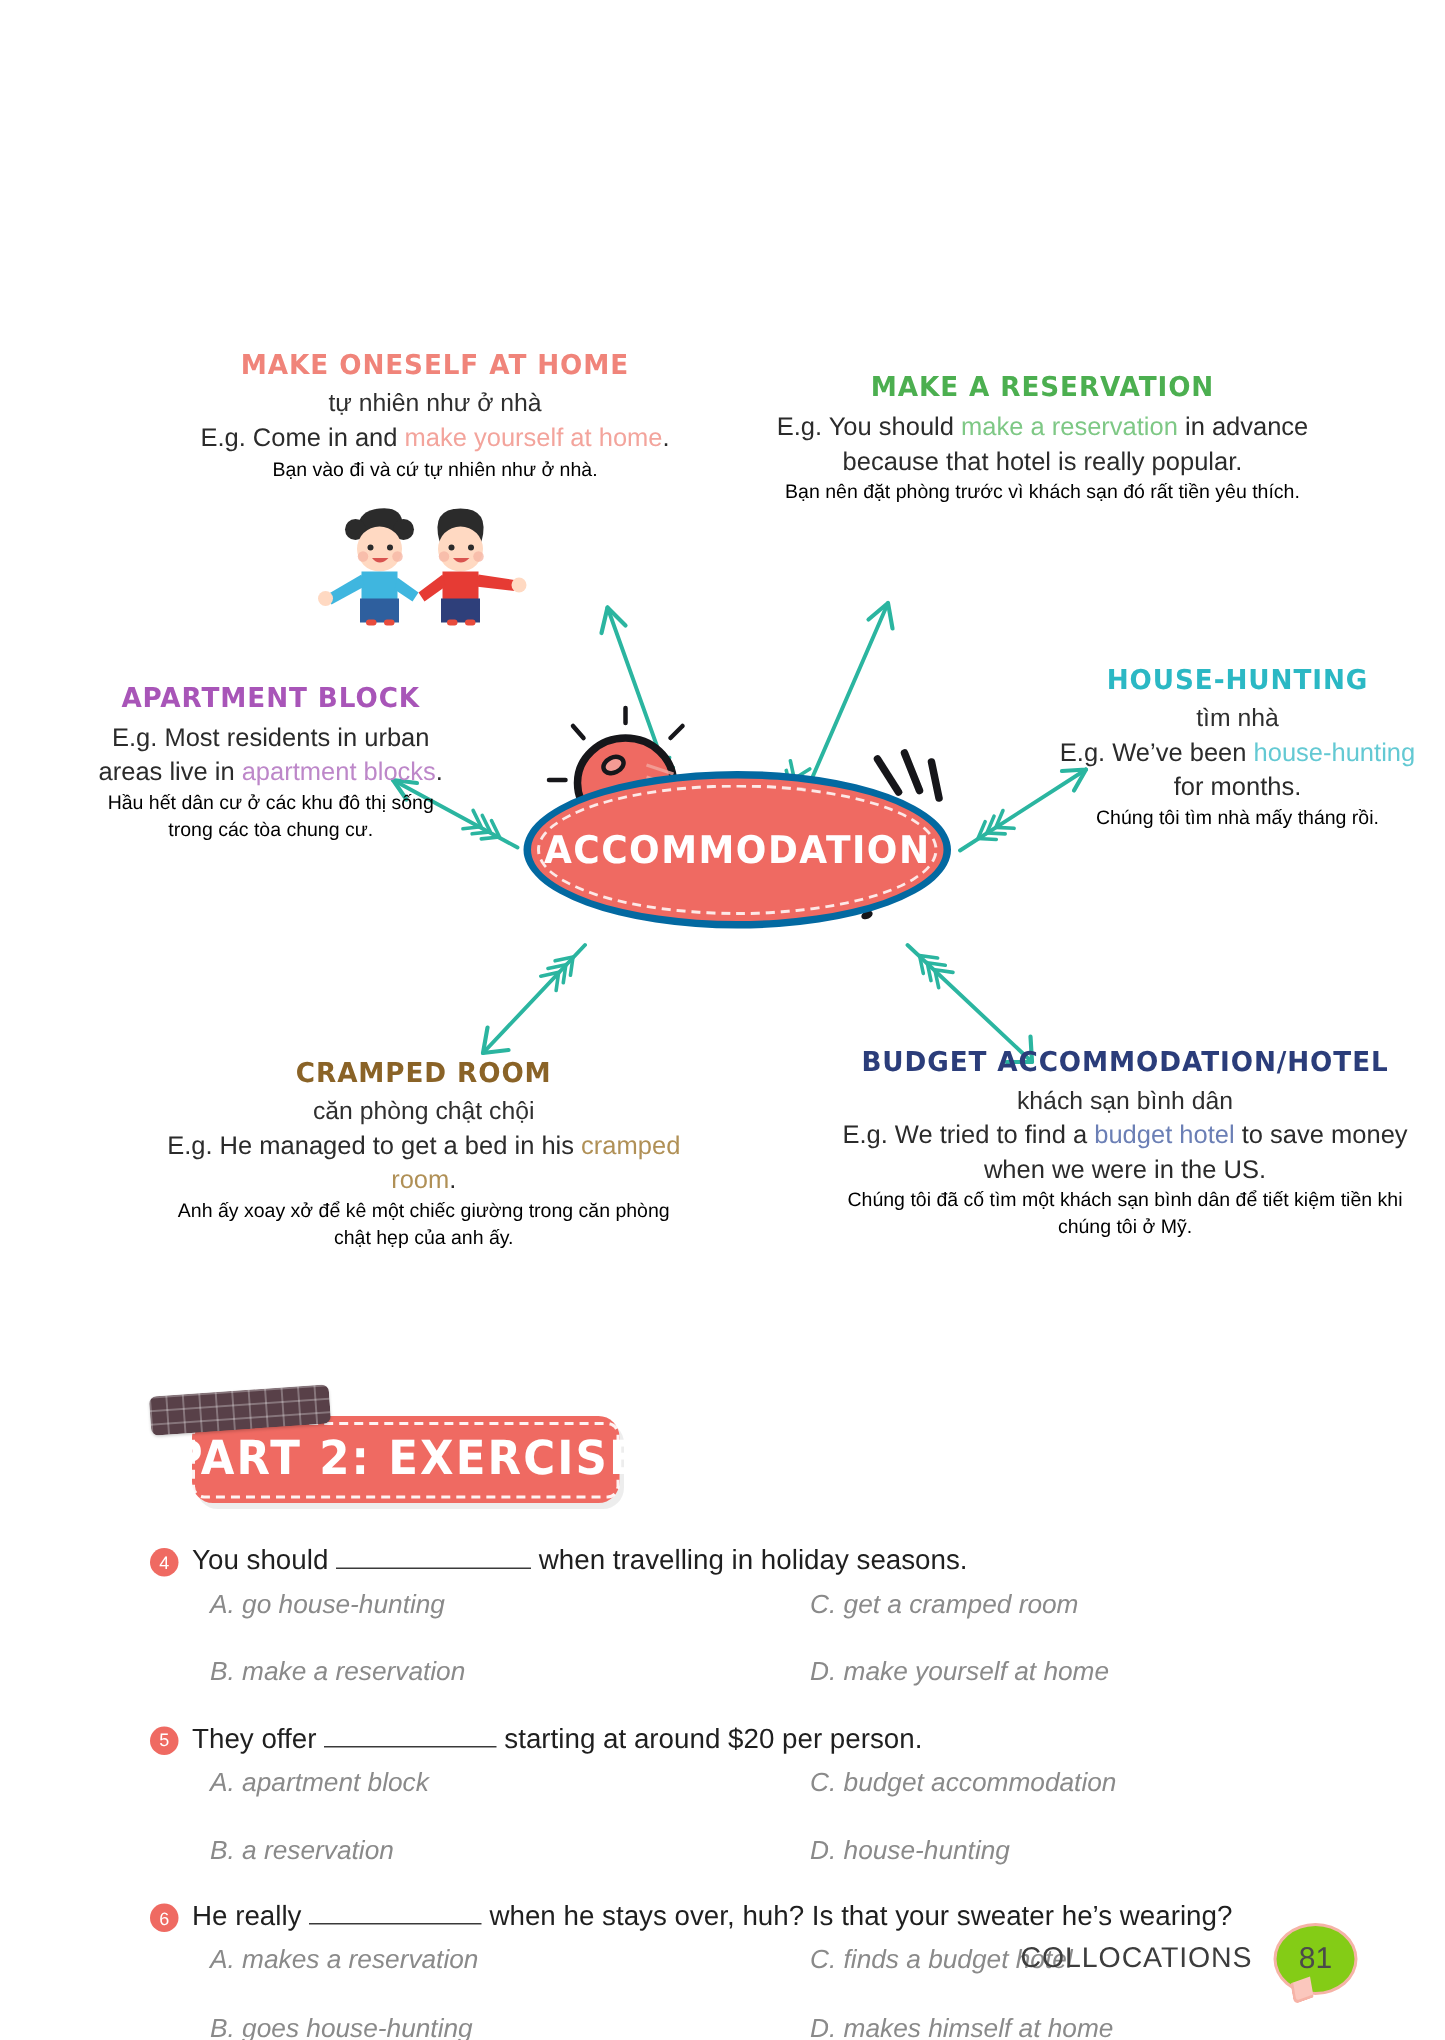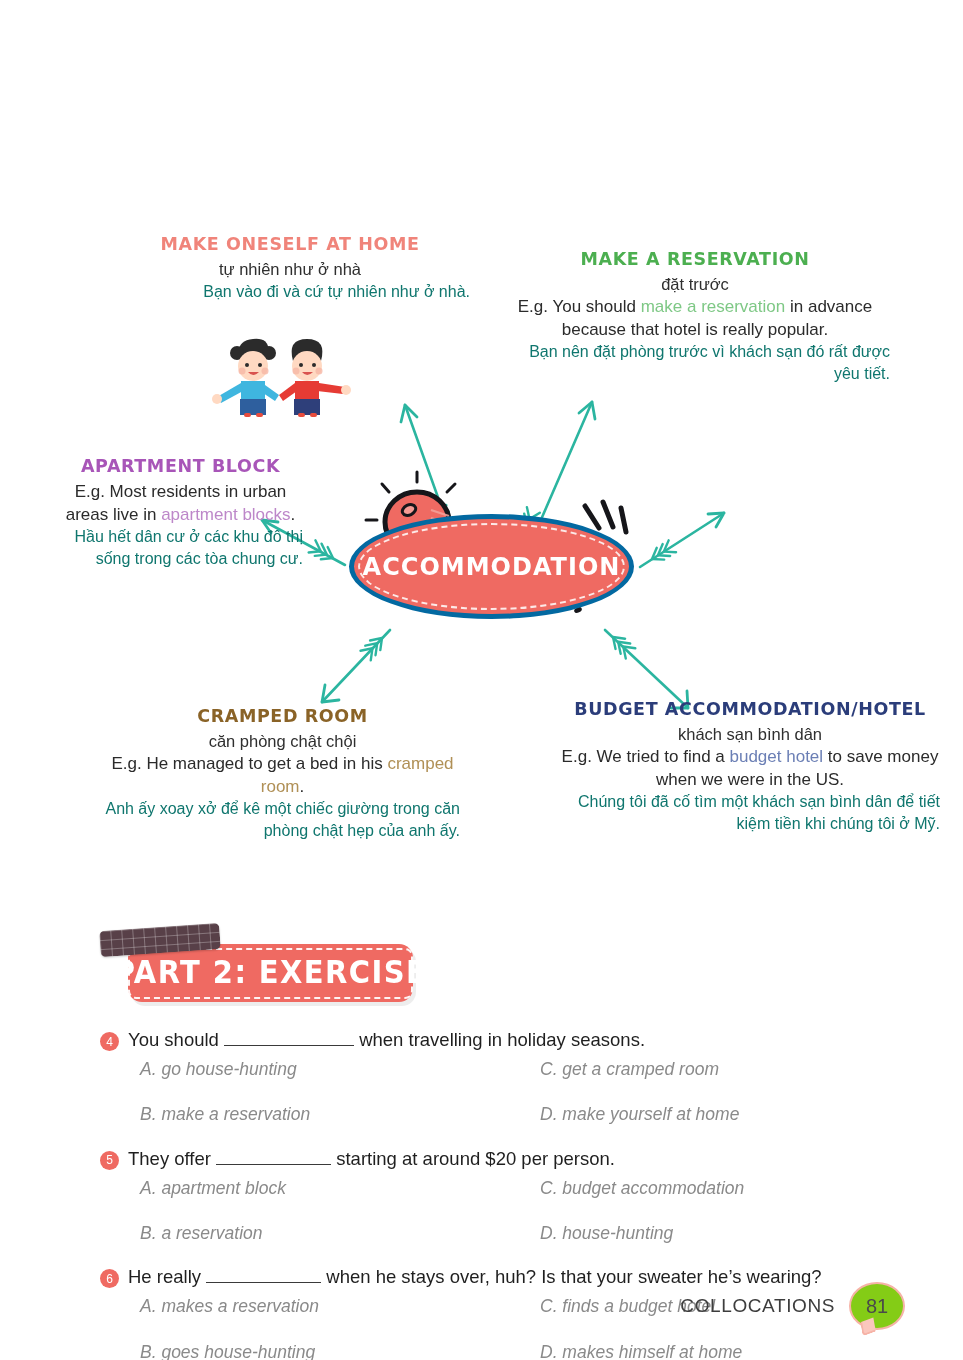--- a/index.html
+++ b/index.html
@@ -62,21 +62,21 @@
   .node .head{
     font-weight:bold;
     font-family:"DejaVu Sans",sans-serif;
     font-size:17.5px;
     letter-spacing:0.6px;
     margin-bottom:3px;
     transform:scaleY(1.04);
   }
   .node .vi{font-size:16.5px;color:#2f2f2f;}
   .node .eg{font-size:17px;color:#2b2b2b;}
-  .node .trans{font-size:16px;color:#0f766e;text-align:right;}
+  .node .trans{font-size:13px;color:#000000;}
   .hl{font-weight:normal;}
 
   .center-wrap{position:absolute;left:335px;top:470px;width:320px;height:185px;}
   .ellipse{
     position:absolute;left:14px;top:44px;
     width:285px;height:105px;
     background:#ef6a62;
     border:5px solid #0369a1;
     border-radius:50%;
     display:flex;align-items:center;justify-content:center;
@@ -260,30 +260,36 @@
       <path d="M112,50 l26,4 l-2,7 l-26,-3 z" fill="#e63b34"></path>
       <circle cx="139" cy="57" r="5" fill="#ffd9c2"></circle>
       <rect x="91" y="80" width="7" height="4" rx="2" fill="#e84c3d"></rect>
       <rect x="103" y="80" width="7" height="4" rx="2" fill="#e84c3d"></rect>
     </g>
   </svg>
 
   <div class="node" style="left:110px;top:233px;width:360px;">
     <div class="head" style="color:#f0847a;">MAKE ONESELF AT HOME</div>
     <div class="vi">tự nhiên như ở nhà</div>
+    <div class="eg"><span>E.g. Come in and </span><span class="hl" style="color:#f3a49c;">make yourself at home</span><span>.</span></div>
     <div class="trans">Bạn vào đi và cứ tự nhiên như ở nhà.</div>
   </div>
 
   <div class="node" style="left:500px;top:248px;width:390px;">
     <div class="head" style="color:#4caf50;">MAKE A RESERVATION</div>
-    <div class="vi">đặt trước</div>
     <div class="eg"><span>E.g. You should </span><span class="hl" style="color:#7ec885;">make a reservation</span><span> in advance because that hotel is really popular.</span></div>
-    <div class="trans">Bạn nên đặt phòng trước vì khách sạn đó rất được yêu tiết.</div>
-  </div>
-
+    <div class="trans">Bạn nên đặt phòng trước vì khách sạn đó rất tiền yêu thích.</div>
+  </div>
+
+  <div class="node" style="left:700px;top:443px;width:250px;">
+    <div class="head" style="color:#2bb8c4;">HOUSE-HUNTING</div>
+    <div class="vi">tìm nhà</div>
+    <div class="eg"><span>E.g. We’ve been </span><span class="hl" style="color:#63c9d3;">house-hunting</span><span> for months.</span></div>
+    <div class="trans">Chúng tôi tìm nhà mấy tháng rồi.</div>
+  </div>
 
   <div class="node" style="left:58px;top:455px;width:245px;">
     <div class="head" style="color:#a855b8;">APARTMENT BLOCK</div>
     <div class="eg"><span>E.g. Most residents in urban areas live in </span><span class="hl" style="color:#bd87c9;">apartment blocks</span><span>.</span></div>
     <div class="trans">Hầu hết dân cư ở các khu đô thị sống trong các tòa chung cư.</div>
   </div>
 
   <div class="node" style="left:105px;top:705px;width:355px;">
     <div class="head" style="color:#8a6327;">CRAMPED ROOM</div>
     <div class="vi">căn phòng chật chội</div>

